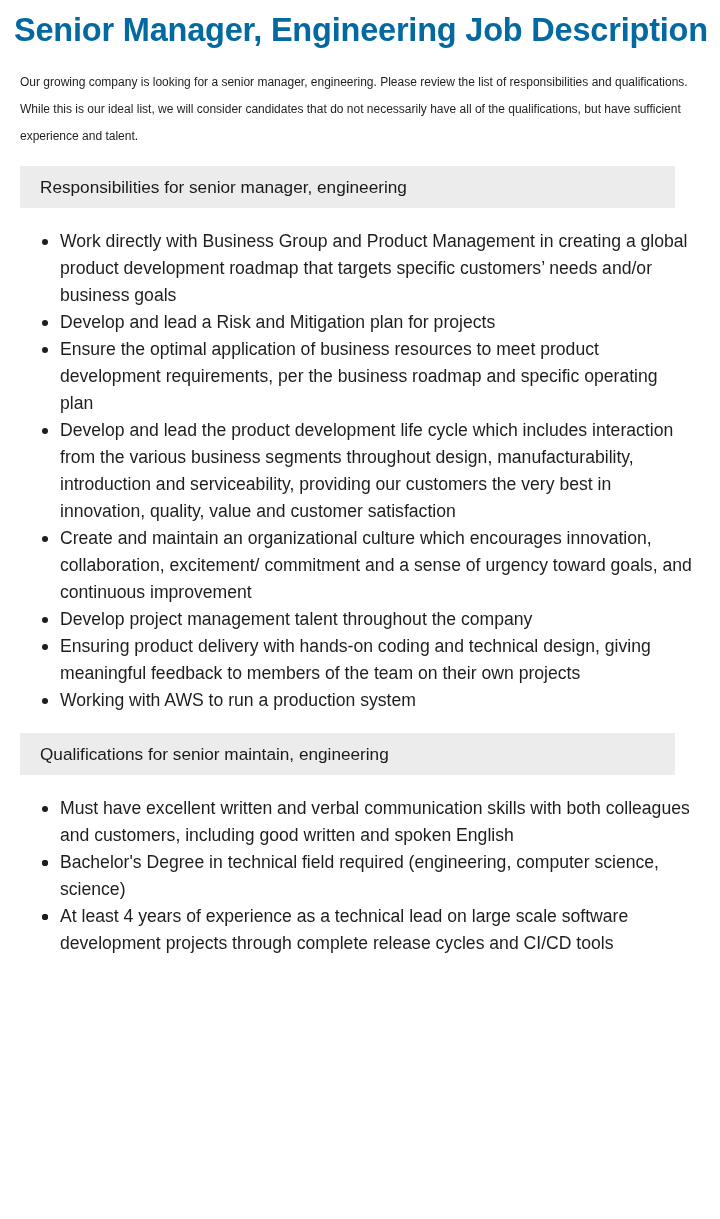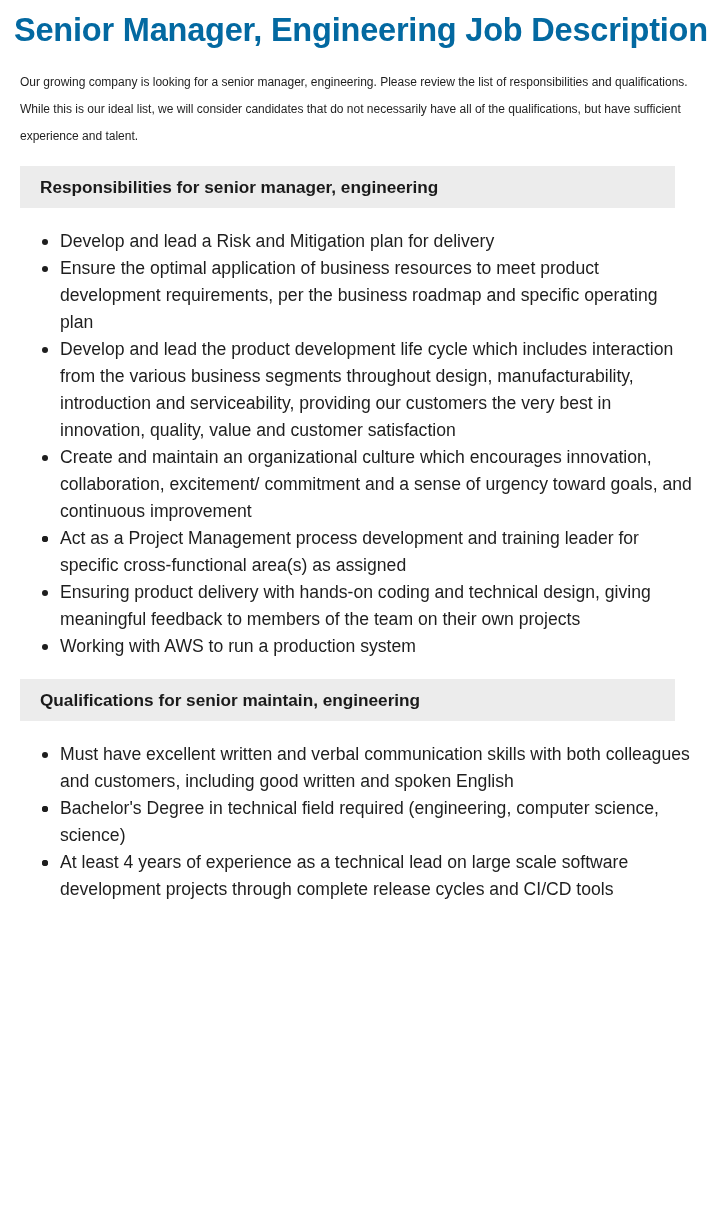--- a/index.html
+++ b/index.html
@@ -35,21 +35,21 @@
       line-height: 27px;
       color: #1e1e1e;
     }
     .section-header {
       margin-top: 16px;
       background: #ececec;
       height: 42px;
       line-height: 42px;
       padding-left: 20px;
       font-size: 17.2px;
-      font-weight: bold;
+      font-weight: normal;
       color: #1a1a1a;
       width: 655px;
       box-sizing: border-box;
     }
     ul.items {
       margin: 20px 0 0 0;
       padding: 0 0 0 40px;
       list-style: none;
     }
     ul.items li {
@@ -73,26 +73,26 @@
 <body>
 
 <div class="page">
   <h1 class="title">Senior Manager, Engineering Job Description</h1>
 
   <p class="intro">Our growing company is looking for a senior manager, engineering. Please review the list of responsibilities and qualifications. While this is our ideal list, we will consider candidates that do not necessarily have all of the qualifications, but have sufficient experience and talent.</p>
 
   <div class="section-header">Responsibilities for senior manager, engineering</div>
 
   <ul class="items">
-    <li><span class="bullet"></span><span>Develop and lead a Risk and Mitigation plan for delivery</span></li>
+    <li><span class="bullet"></span><span>Work directly with Business Group and Product Management in creating a global product development roadmap that targets specific customers’ needs and/or business goals</span></li>
+    <li><span class="bullet"></span><span>Develop and lead a Risk and Mitigation plan for projects</span></li>
     <li><span class="bullet"></span><span>Ensure the optimal application of business resources to meet product development requirements, per the business roadmap and specific operating plan</span></li>
     <li><span class="bullet"></span><span>Develop and lead the product development life cycle which includes interaction from the various business segments throughout design, manufacturability, introduction and serviceability, providing our customers the very best in innovation, quality, value and customer satisfaction</span></li>
     <li><span class="bullet"></span><span>Create and maintain an organizational culture which encourages innovation, collaboration, excitement/ commitment and a sense of urgency toward goals, and continuous improvement</span></li>
-    <li><span class="bullet"></span></li>
-    <li><span class="bullet"></span><span>Act as a Project Management process development and training leader for specific cross-functional area(s) as assigned</span></li>
+    <li><span class="bullet"></span><span>Develop project management talent throughout the company</span></li>
     <li><span class="bullet"></span><span>Ensuring product delivery with hands-on coding and technical design, giving meaningful feedback to members of the team on their own projects</span></li>
     <li><span class="bullet"></span><span>Working with AWS to run a production system</span></li>
   </ul>
 
   <div class="section-header qual-header">Qualifications for senior maintain, engineering</div>
 
   <ul class="items">
     <li><span class="bullet"></span><span>Must have excellent written and verbal communication skills with both colleagues and customers, including good written and spoken English</span></li>
     <li><span class="bullet"></span></li>
     <li><span class="bullet"></span><span>Bachelor's Degree in technical field required (engineering, computer science, science)</span></li>

